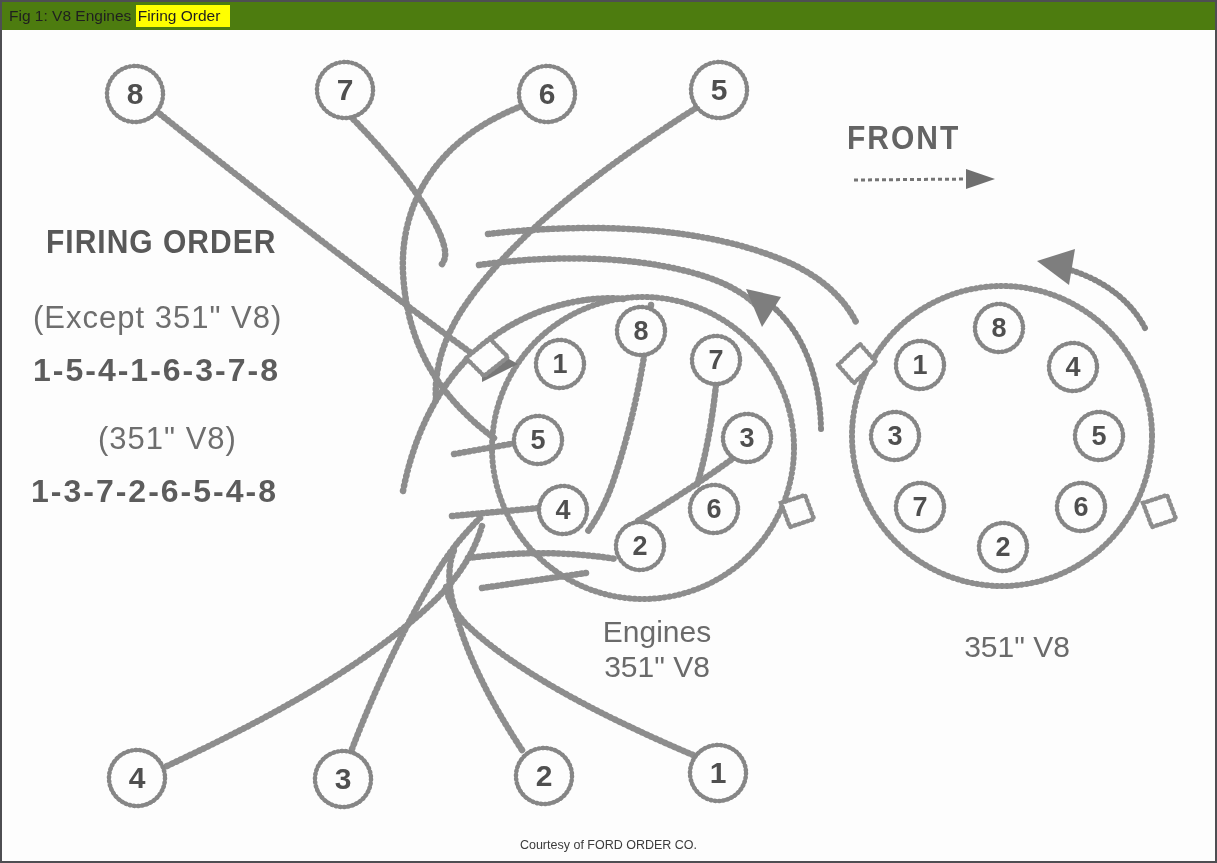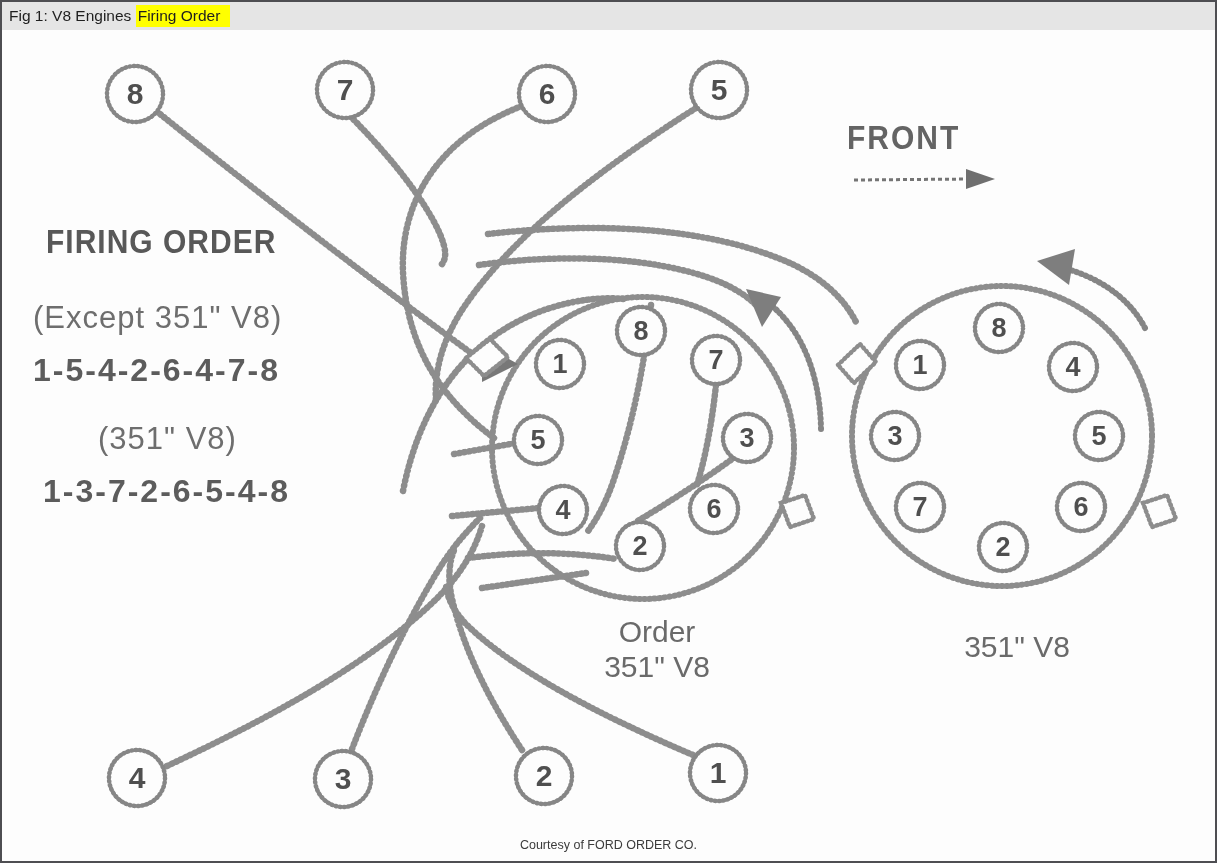--- a/index.html
+++ b/index.html
@@ -1,19 +1,19 @@
 <!DOCTYPE html>
 <html><head>
 <meta charset="utf-8">
 <style>
   html,body{margin:0;padding:0;background:#fff;}
   body{width:1217px;height:863px;overflow:hidden;font-family:"Liberation Sans",sans-serif;}
   .window{position:relative;width:1217px;height:863px;box-sizing:border-box;
           border:2px solid #4e4e52;background:#fdfdfd;}
-  .titlebar{position:absolute;left:0;top:0;right:0;height:28px;background:#e5e5e5;
+  .titlebar{position:absolute;left:0;top:0;right:0;height:28px;background:#4d7c0f;
             display:flex;align-items:center;padding-left:7px;box-sizing:border-box;
             font-size:15.5px;color:#1f1f1f;z-index:30;}
   .titlebar mark{background:#ffff00;color:#1f1f1f;padding:2px 10px 3px 2px;}
   .stage{position:absolute;left:0;top:0;width:1213px;height:859px;}
   svg.diagram{position:absolute;left:0;top:0;pointer-events:none;}
   .txt{position:absolute;color:#696969;white-space:pre;line-height:1.05;}
   .fo-heading{font-weight:bold;font-size:30px;color:#585858;letter-spacing:1px;transform:scaleY(1.08);}
   .fo-engine{font-size:31px;color:#6e6e6e;letter-spacing:1px;}
   .fo-order{font-size:32px;font-weight:600;color:#5c5c5c;letter-spacing:2px;}
   .front-label{font-weight:bold;font-size:30px;color:#646464;letter-spacing:2px;transform:scaleY(1.1);}
@@ -99,27 +99,27 @@
           <circle cx="893" cy="434" r="24"></circle>
           <circle cx="1097" cy="434" r="24"></circle>
           <circle cx="918" cy="505" r="24"></circle>
           <circle cx="1079" cy="505" r="24"></circle>
           <circle cx="1001" cy="545" r="24"></circle>
         </g>
     </svg>
 
     <div class="txt fo-heading" style="left:44px;top:224px;">FIRING ORDER</div>
     <div class="txt fo-engine" style="left:31px;top:300px;">(Except 351" V8)</div>
-    <div class="txt fo-order" style="left:31px;top:352px;">1-5-4-2-6-4-7-8</div>
+    <div class="txt fo-order" style="left:31px;top:352px;">1-5-4-1-6-3-7-8</div>
     <div class="txt fo-engine" style="left:96px;top:421px;">(351" V8)</div>
-    <div class="txt fo-order" style="left:41px;top:473px;">1-3-7-2-6-5-4-8</div>
+    <div class="txt fo-order" style="left:29px;top:473px;">1-3-7-2-6-5-4-8</div>
 
     <div class="txt front-label" style="left:845px;top:120px;">FRONT</div>
 
-    <div class="txt cap-caption" style="left:560px;top:613px;width:190px;"><span>Order</span><br><span>351" V8</span></div>
+    <div class="txt cap-caption" style="left:560px;top:613px;width:190px;"><span>Engines</span><br><span>351" V8</span></div>
     <div class="txt cap-caption" style="left:915px;top:628px;width:200px;">351" V8</div>
 
     <div class="footer">Courtesy of FORD ORDER CO.</div>
   <div class="num" style="left: 105px; top: 64px; width: 56px; height: 56px; font-size: 30px;">8</div>
       <div class="num" style="left: 315px; top: 60px; width: 56px; height: 56px; font-size: 30px;">7</div>
       <div class="num" style="left: 517px; top: 64px; width: 56px; height: 56px; font-size: 30px;">6</div>
       <div class="num" style="left: 689px; top: 60px; width: 56px; height: 56px; font-size: 30px;">5</div>
       <div class="num" style="left: 107px; top: 748px; width: 56px; height: 56px; font-size: 30px;">4</div>
       <div class="num" style="left: 313px; top: 749px; width: 56px; height: 56px; font-size: 30px;">3</div>
       <div class="num" style="left: 514px; top: 746px; width: 56px; height: 56px; font-size: 30px;">2</div>

